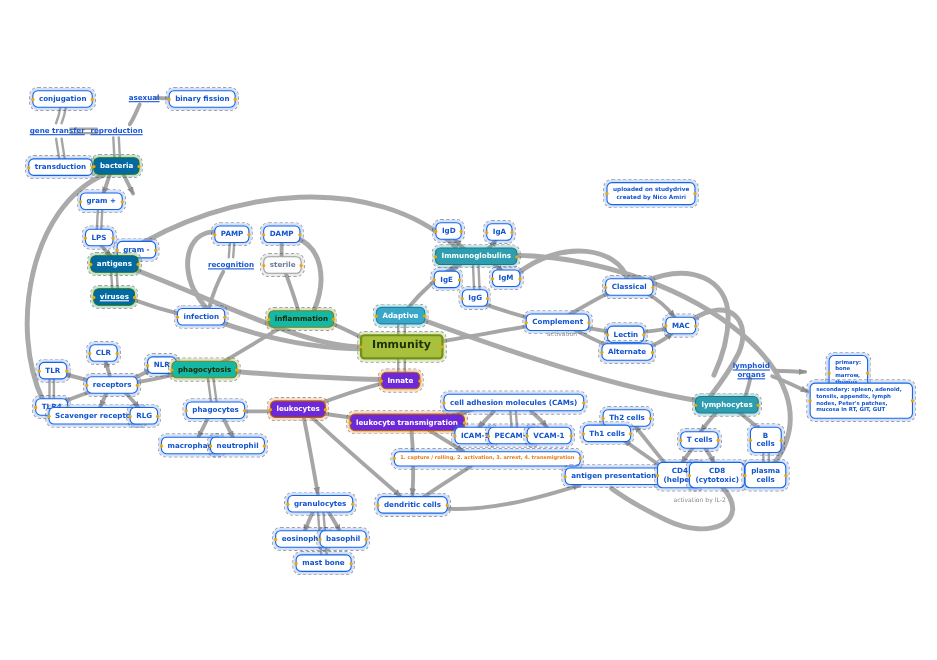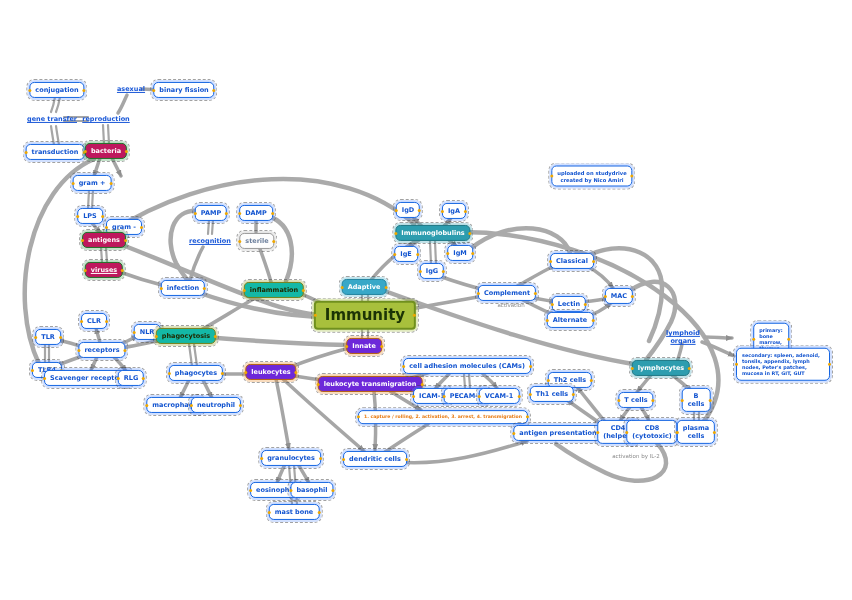--- a/index.html
+++ b/index.html
@@ -12,32 +12,32 @@
         box-sizing:border-box;}
   .node:not(.t-link):not(.t-graytext){outline:1px dashed rgba(70,70,70,.5);outline-offset:2px;}
   .node:not(.t-link):not(.t-graytext)::before,
   .node:not(.t-link):not(.t-graytext)::after{
         content:"";position:absolute;top:50%;margin-top:-1.5px;width:3px;height:3px;
         background:#f0a800;border-radius:50%;}
   .node:not(.t-link):not(.t-graytext)::before{left:-2px;}
   .node:not(.t-link):not(.t-graytext)::after{right:-2px;}
   .t-blue{background:#fff;border:1.6px solid #1565e2;color:#1254d0;
           box-shadow:0 0 0 2px rgba(70,130,255,.25);}
-  .t-green{background:#be185d;border:1.6px solid #1f7129;color:#fff;
+  .t-green{background:#0369a1;border:1.6px solid #1f7129;color:#fff;
           box-shadow:0 0 0 2px rgba(60,160,80,.3);}
   .t-olive{background:#14b8a6;border:1.6px solid #77821a;color:#202a00;
           box-shadow:0 0 0 2px rgba(150,160,40,.3);}
   .t-orange{background:#6d28d9;border:1.6px solid #b5600e;color:#fff;
           box-shadow:0 0 0 2px rgba(235,140,40,.3);}
   .t-teal{background:#2d9daf;border:1.6px solid #1f7885;color:#fff;
           box-shadow:0 0 0 2px rgba(50,160,180,.3);}
   .t-teal-light{background:#38a8c8;border:1.6px solid #22829e;color:#fff;
           box-shadow:0 0 0 2px rgba(60,175,205,.3);}
   .t-topic{background:#a8c03c;border:2px solid #70901e;color:#1c3305;
-          font-size:15px;padding:3px 9px;border-radius:4px;
+          font-size:10px;padding:3px 9px;border-radius:4px;
           box-shadow:0 0 0 2px rgba(170,195,70,.35);}
   .t-gray{background:#fdfdfd;border:1.4px solid #9a9a9a;color:#6c7f9c;
           box-shadow:0 0 0 2px rgba(150,150,150,.2);}
   .t-link{color:#1a58d8;text-decoration:underline;padding:1px 2px;}
   .t-graytext{color:#8a8a8a;font-weight:normal;font-size:5.5px;padding:0;}
   .t-steps{background:#fff;border:1.6px solid #1565e2;color:#e87a10;font-size:4.6px;
           box-shadow:0 0 0 2px rgba(70,130,255,.25);white-space:nowrap;}
   .t-note-blue{background:#fff;border:1.6px solid #1565e2;color:#1254d0;font-size:4.9px;
           text-align:left;box-shadow:0 0 0 2px rgba(70,130,255,.25);}
   .t-note{background:#fff;border:1.6px solid #1565e2;color:#1254d0;font-size:5.2px;

